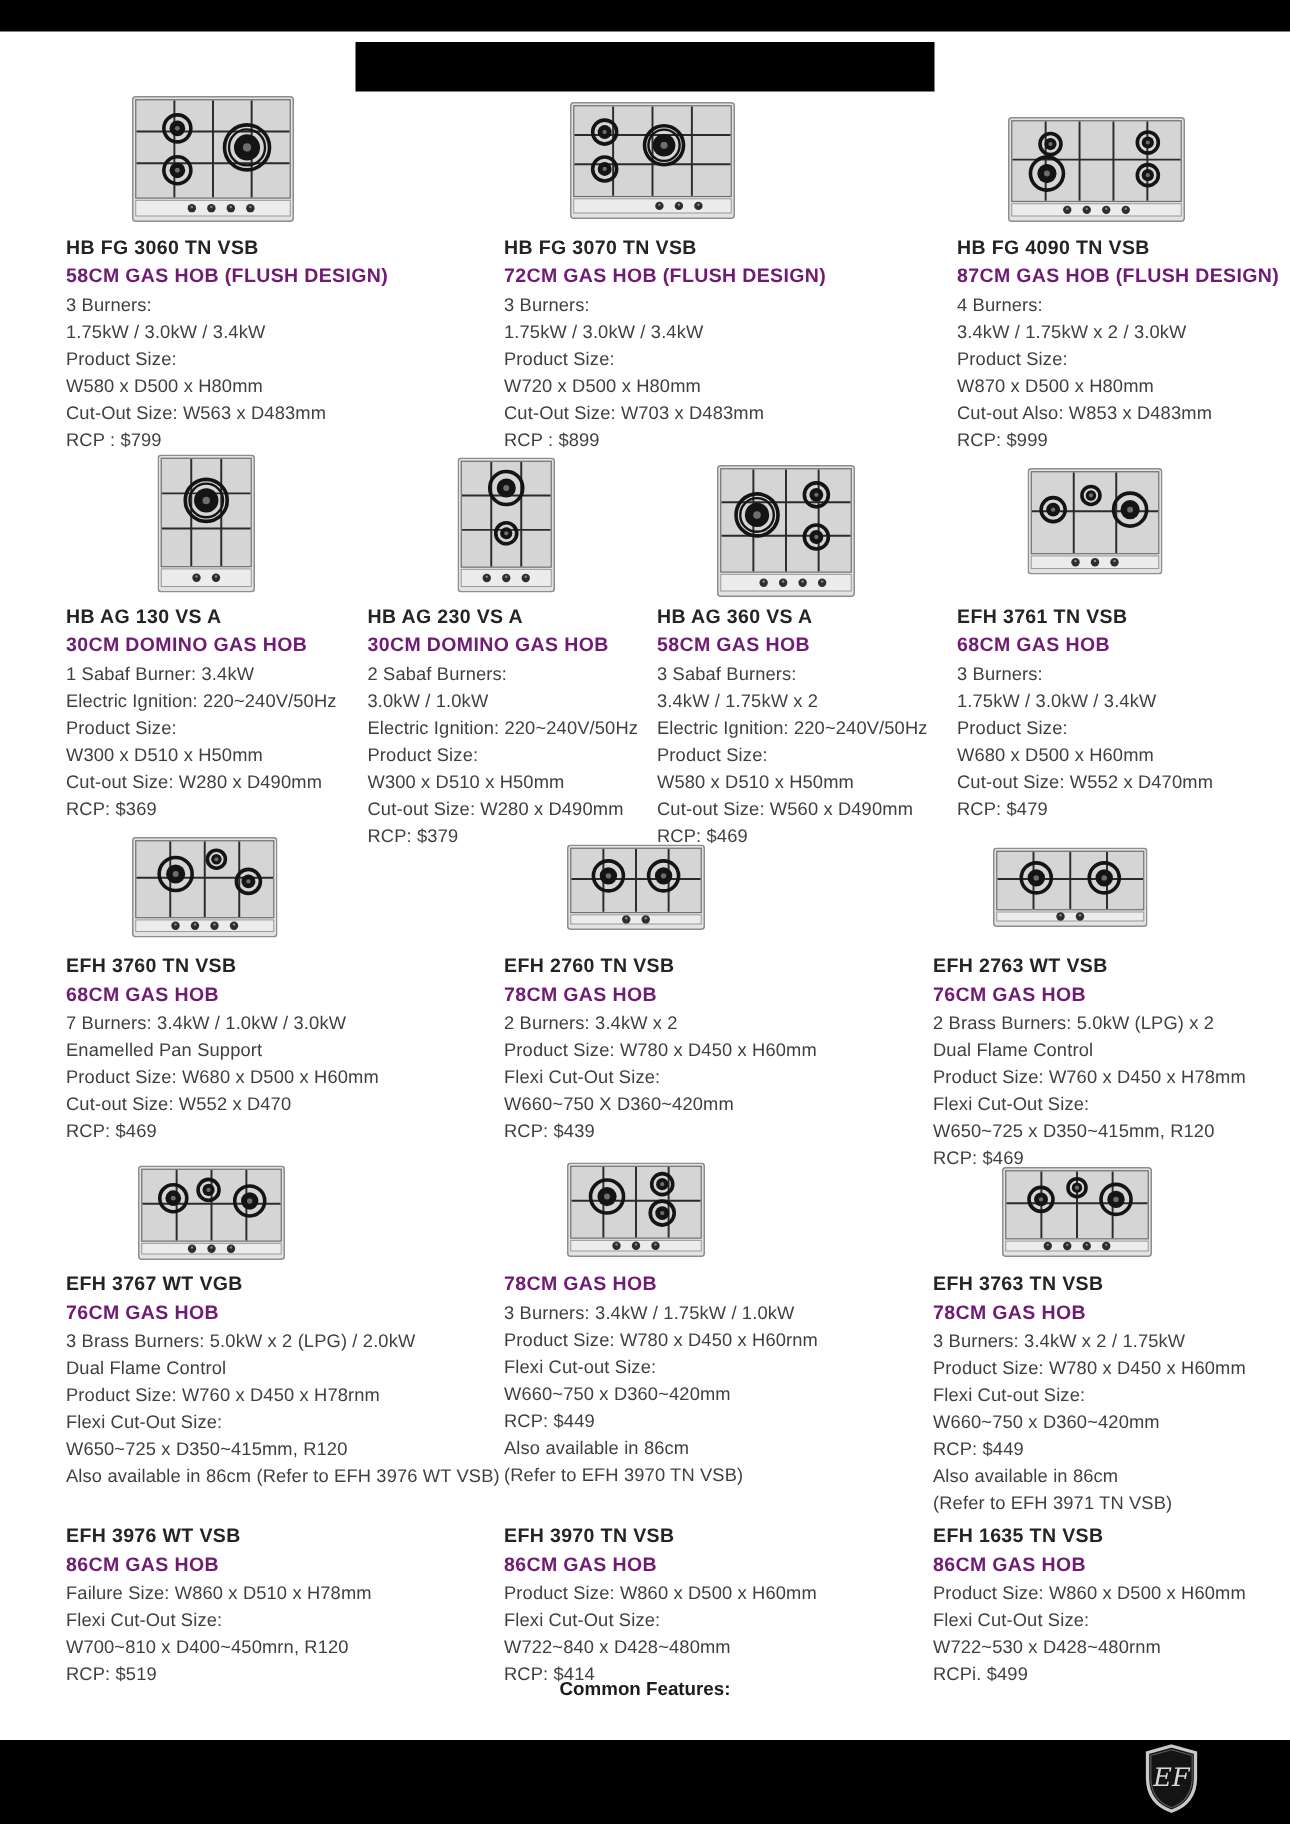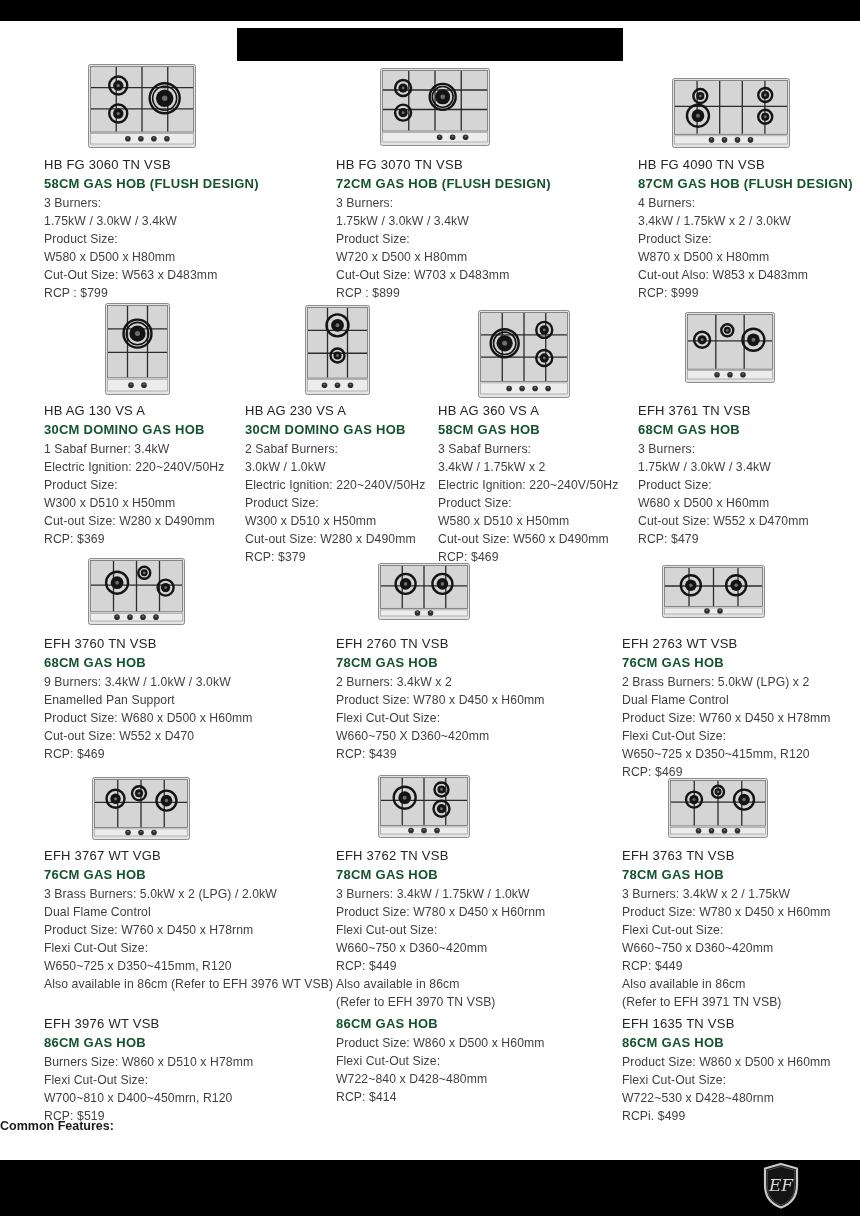--- a/index.html
+++ b/index.html
@@ -1,26 +1,26 @@
 <!DOCTYPE html>
 <html><head>
 <meta charset="utf-8">
 <style>
   html,body{margin:0;padding:0;background:#ffffff;}
   .page{position:relative;width:860px;height:1216px;background:#ffffff;overflow:hidden;
         font-family:"Liberation Sans",sans-serif;}
   .topbar{position:absolute;left:0;top:0;width:860px;height:21px;background:#000;}
   .titleblock{position:absolute;left:237px;top:28px;width:386px;height:33px;background:#000;}
   .card{position:absolute;}
-  .p-name{font-size:13px;font-weight:normal;color:#242424;line-height:19px;letter-spacing:.25px;white-space:nowrap;}
-  .p-sub{font-size:13px;font-weight:bold;color:#14532d;line-height:19px;letter-spacing:.25px;white-space:nowrap;}
+  .p-name{font-size:13px;font-weight:bold;color:#242424;line-height:19px;letter-spacing:.25px;white-space:nowrap;}
+  .p-sub{font-size:13px;font-weight:bold;color:#701a75;line-height:19px;letter-spacing:.25px;white-space:nowrap;}
   .p-lines{margin-top:1px;}
   .p-line{font-size:12.2px;color:#3f3f3f;line-height:18px;letter-spacing:.1px;white-space:nowrap;}
   .imgbox{position:absolute;}
-  .features{position:absolute;left:0;top:1118px;width:860px;text-align:left;}
+  .features{position:absolute;left:0;top:1118px;width:860px;text-align:center;}
   .features-title{font-size:12.5px;font-weight:bold;color:#1b1b1b;line-height:17px;}
   .features-line{font-size:12.5px;font-weight:bold;color:#1b1b1b;line-height:20px;letter-spacing:.2px;margin-top:44px;}
   .footerbar{position:absolute;left:0;top:1160px;width:860px;height:56px;background:#000;}
   .logo{position:absolute;left:762px;top:1162px;width:38px;height:47px;}
 </style>
 </head>
 <body>
 
 <div class="page">
 
@@ -424,21 +424,21 @@
         <div class="p-line">W680 x D500 x H60mm</div>
         <div class="p-line">Cut-out Size: W552 x D470mm</div>
         <div class="p-line">RCP: $479</div>
       </div>
   </div>
 
   <div class="card" style="left:44px;top:634px;width:292px">
     <div class="p-name">EFH 3760 TN VSB</div>
     <div class="p-sub">68CM GAS HOB</div>
     <div class="p-lines">
-        <div class="p-line">9 Burners: 3.4kW / 1.0kW / 3.0kW</div>
+        <div class="p-line">7 Burners: 3.4kW / 1.0kW / 3.0kW</div>
         <div class="p-line">Enamelled Pan Support</div>
         <div class="p-line">Product Size: W680 x D500 x H60mm</div>
         <div class="p-line">Cut-out Size: W552 x D470</div>
         <div class="p-line">RCP: $469</div>
       </div>
   </div>
   <div class="card" style="left:336px;top:634px;width:292px">
     <div class="p-name">EFH 2760 TN VSB</div>
     <div class="p-sub">78CM GAS HOB</div>
     <div class="p-lines">
@@ -468,21 +468,20 @@
     <div class="p-lines">
         <div class="p-line">3 Brass Burners: 5.0kW x 2 (LPG) / 2.0kW</div>
         <div class="p-line">Dual Flame Control</div>
         <div class="p-line">Product Size: W760 x D450 x H78rnm</div>
         <div class="p-line">Flexi Cut-Out Size:</div>
         <div class="p-line">W650~725 x D350~415mm, R120</div>
         <div class="p-line">Also available in 86cm (Refer to EFH 3976 WT VSB)</div>
       </div>
   </div>
   <div class="card" style="left:336px;top:846px;width:292px">
-    <div class="p-name">EFH 3762 TN VSB</div>
     <div class="p-sub">78CM GAS HOB</div>
     <div class="p-lines">
         <div class="p-line">3 Burners: 3.4kW / 1.75kW / 1.0kW</div>
         <div class="p-line">Product Size: W780 x D450 x H60rnm</div>
         <div class="p-line">Flexi Cut-out Size:</div>
         <div class="p-line">W660~750 x D360~420mm</div>
         <div class="p-line">RCP: $449</div>
         <div class="p-line">Also available in 86cm</div>
         <div class="p-line">(Refer to EFH 3970 TN VSB)</div>
       </div>
@@ -498,27 +497,28 @@
         <div class="p-line">RCP: $449</div>
         <div class="p-line">Also available in 86cm</div>
         <div class="p-line">(Refer to EFH 3971 TN VSB)</div>
       </div>
   </div>
 
   <div class="card" style="left:44px;top:1014px;width:292px">
     <div class="p-name">EFH 3976 WT VSB</div>
     <div class="p-sub">86CM GAS HOB</div>
     <div class="p-lines">
-        <div class="p-line">Burners Size: W860 x D510 x H78mm</div>
+        <div class="p-line">Failure Size: W860 x D510 x H78mm</div>
         <div class="p-line">Flexi Cut-Out Size:</div>
         <div class="p-line">W700~810 x D400~450mrn, R120</div>
         <div class="p-line">RCP: $519</div>
       </div>
   </div>
   <div class="card" style="left:336px;top:1014px;width:292px">
+    <div class="p-name">EFH 3970 TN VSB</div>
     <div class="p-sub">86CM GAS HOB</div>
     <div class="p-lines">
         <div class="p-line">Product Size: W860 x D500 x H60mm</div>
         <div class="p-line">Flexi Cut-Out Size:</div>
         <div class="p-line">W722~840 x D428~480mm</div>
         <div class="p-line">RCP: $414</div>
       </div>
   </div>
   <div class="card" style="left:622px;top:1014px;width:220px">
     <div class="p-name">EFH 1635 TN VSB</div>

